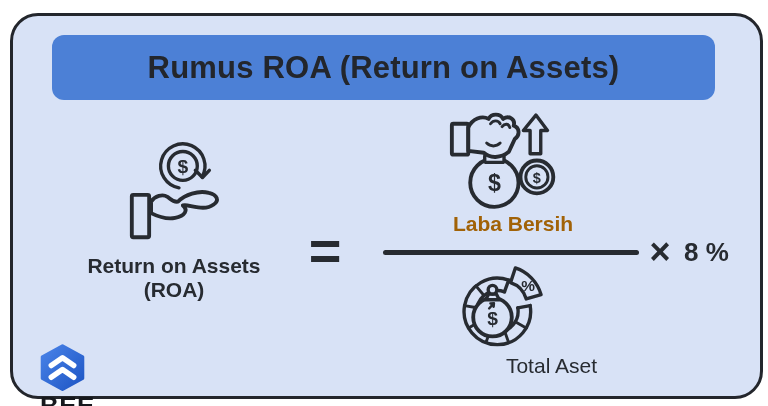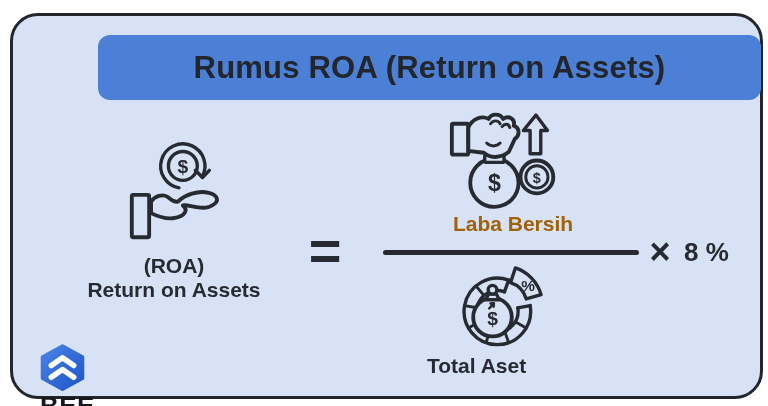--- a/index.html
+++ b/index.html
@@ -6,21 +6,21 @@
   html,body { width:768px; height:406px; }
   body { font-family:"Liberation Sans", sans-serif; }
   .page { position:relative; width:768px; height:406px; background:#ffffff; overflow:hidden; }
   .card {
     position:absolute; left:10px; top:13px; width:753px; height:386px;
     background:#d8e2f6; border:3px solid #23262c; border-radius:28px;
   }
   .banner {
     position:absolute; left:52px; top:35px; width:663px; height:65px;
     background:#4c80d6; border-radius:12px;
-    display:flex; align-items:center; justify-content:center;margin-left:46px;
+    display:flex; align-items:center; justify-content:center;
   }
   .banner-title {
     font-size:31px; font-weight:700; color:#23262c; letter-spacing:0.2px;
     white-space:nowrap;
   }
   .icon-svg { position:absolute; }
   .roa-icon-svg { left:127px; top:137px; width:104px; height:108px; }
   .num-icon-svg { left:448px; top:109px; width:114px; height:101px; }
   .den-icon-svg { left:452px; top:259px; width:108px; height:97px; }
   .lhs-label {
@@ -35,21 +35,21 @@
   .num-label {
     position:absolute; left:428px; top:212px; width:170px;
     text-align:center; font-size:21px; font-weight:700; color:#a16207; white-space:nowrap;
   }
   .frac-line {
     position:absolute; left:383px; top:250px; width:256px; height:5px;
     background:#272b31; border-radius:3px;
   }
   .den-label {
     position:absolute; left:427px; top:354px; width:170px;
-    text-align:left; font-size:21px; font-weight:700; color:#272b31; white-space:nowrap;
+    text-align:right; font-size:21px; font-weight:400; color:#272b31; white-space:nowrap;
   }
   .times-box {
     position:absolute; left:642px; top:233px; width:36px; height:38px;
     display:flex; align-items:center; justify-content:center;
   }
   .times-text { font-size:36px; font-weight:700; color:#272b31; }
   .mult-box {
     position:absolute; left:684px; top:237px; width:76px; height:30px;
     display:flex; align-items:center;
   }
@@ -82,22 +82,22 @@
       C 46 65, 48 68, 53 67
       C 60 60, 74 55, 85 58
       C 94 60, 96 66, 90 70
       C 86 73, 80 74, 74 73
       C 66 72, 62 70, 58 71
       C 64 76, 60 82, 50 84
       C 40 86, 31 82, 25 79 Z"></path>
   </svg>
 
   <div class="lhs-label">
+    <div>Return on Assets</div>
     <div>(ROA)</div>
-    <div>Return on Assets</div>
   </div>
 
   <div class="equals-box">
     <span class="equals-text">=</span>
   </div>
 
   <svg class="icon-svg num-icon-svg" viewBox="0 0 118 104">
     <circle class="ink-fill" stroke-width="4" cx="48" cy="76" r="25"></circle>
     <rect class="ink-fill" stroke-width="3.5" x="38" y="47" width="20" height="8" rx="2"></rect>
     <rect class="ink-fill" stroke-width="4" x="4" y="15" width="17" height="32" rx="1.5"></rect>

